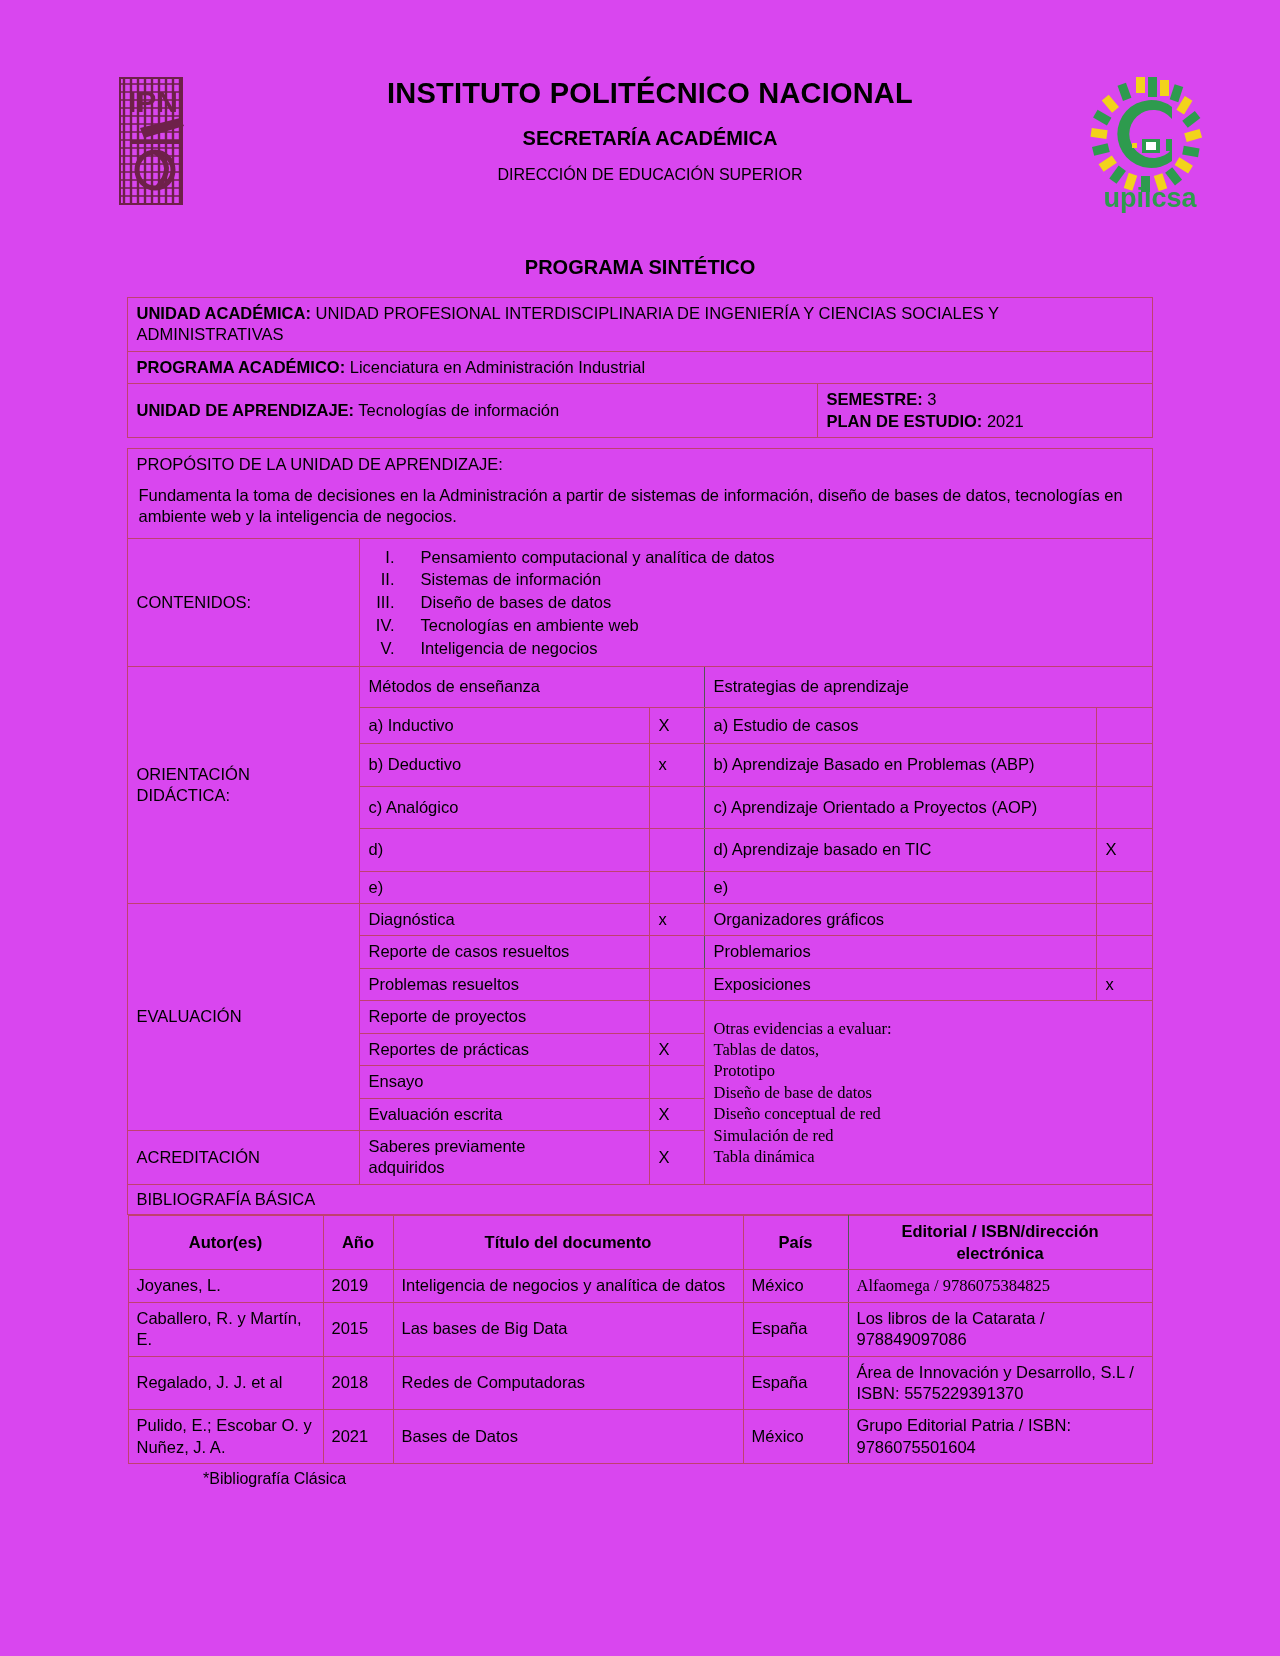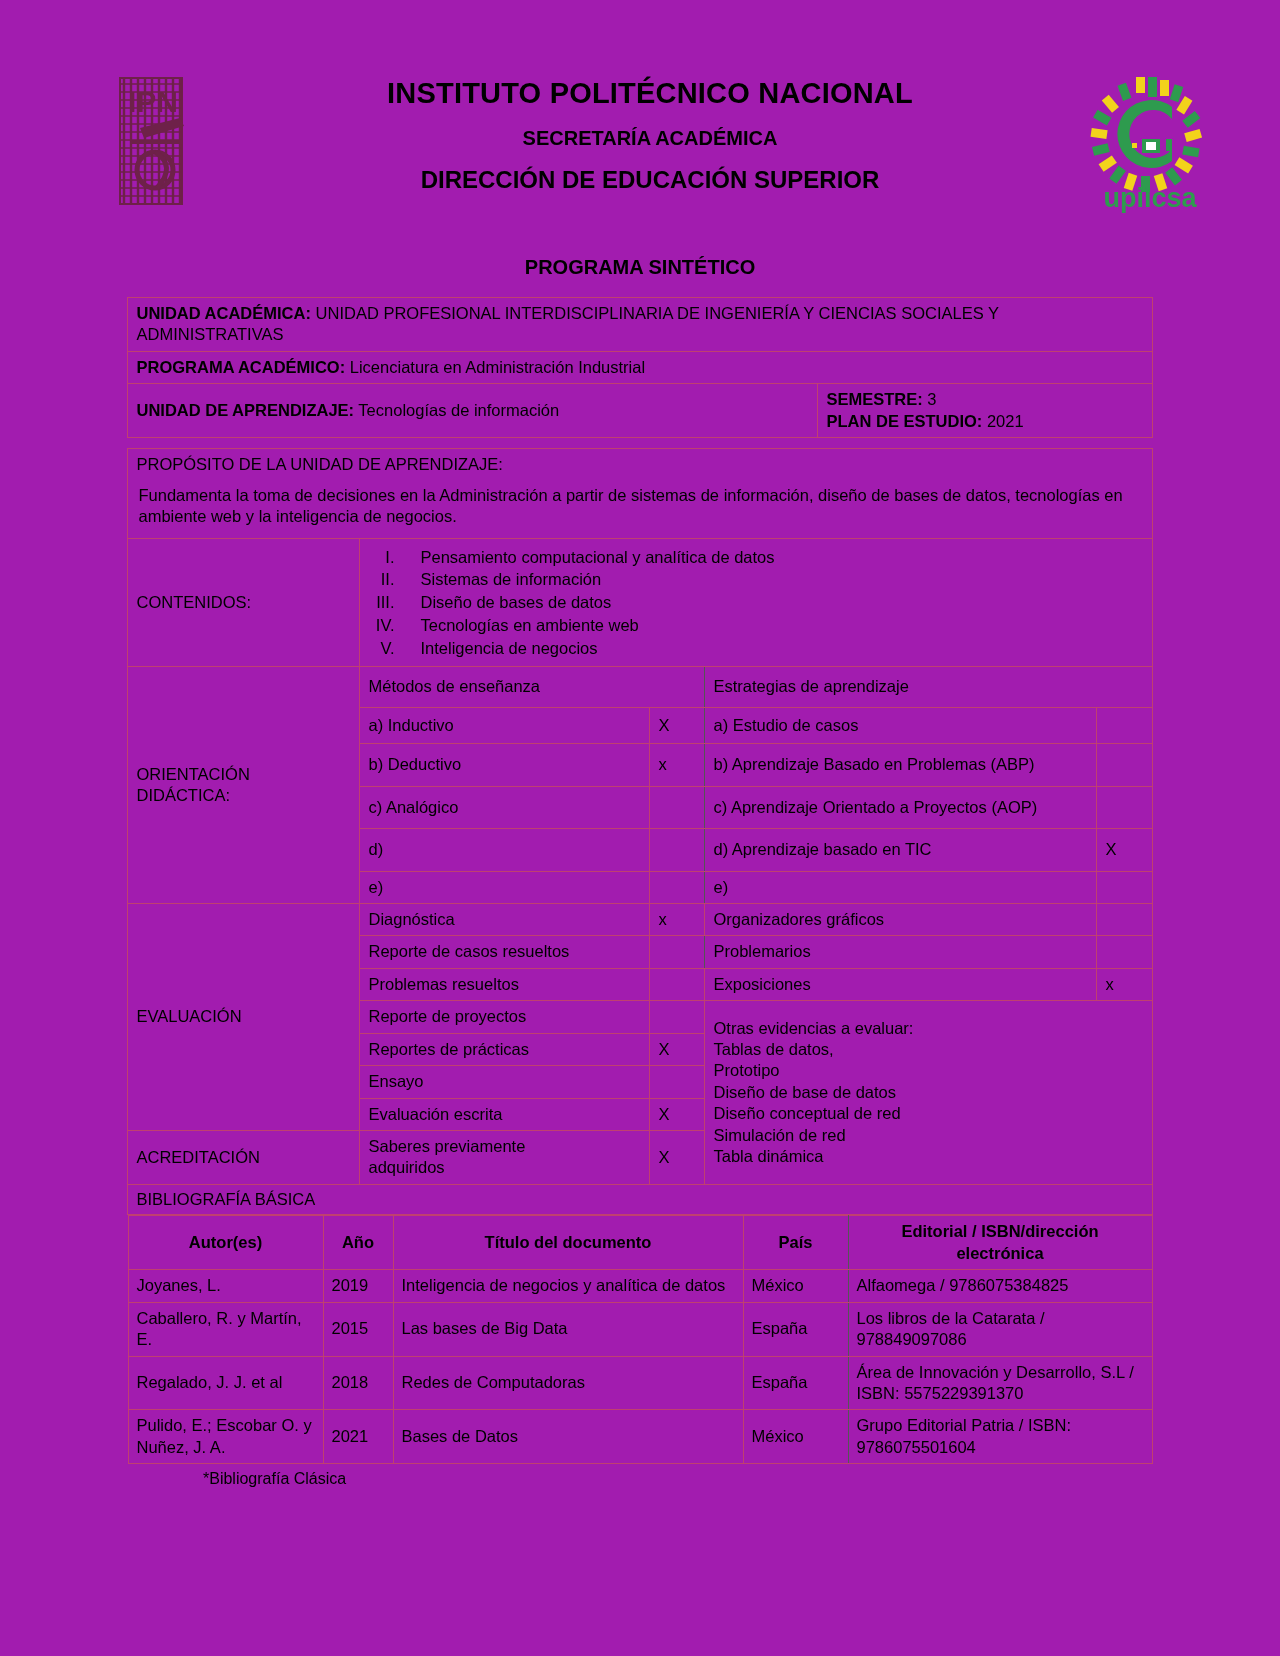--- a/index.html
+++ b/index.html
@@ -12,21 +12,21 @@
     min-height: 1656px;
     font-family: "Liberation Sans", sans-serif;
     color: #000000;
     position: relative;
   }
   .page {
     width: 1280px;
     min-height: 1656px;
     padding: 0;
     position: relative;
-    background: #a21caf;
+    background: #d946ef;
   }
 
   
   .doc-header {
     display: flex;
     align-items: flex-start;
     justify-content: space-between;
     padding: 55px 60px 0 110px;
   }
   .logo-ipn { width: 110px; height: 150px; flex: 0 0 110px; margin-top: 15px;}
@@ -42,22 +42,22 @@
     letter-spacing: .2px;
     margin: 20px 0 0 0;
     line-height: 1.25;
   }
   .title-2 {
     font-size: 20px;
     font-weight: bold;
     margin: 16px 0 0 0;
   }
   .title-3 {
-    font-size: 24px;
-    font-weight: bold;
+    font-size: 16px;
+    font-weight: normal;
     margin: 16px 0 0 0;
   }
   .programa-sintetico {
     text-align: center;
     font-size: 20px;
     font-weight: bold;
     margin: 36px 0 18px 0;
   }
 
   
@@ -74,21 +74,21 @@
     line-height: 1.3;
     vertical-align: middle;
     text-align: left;
     font-weight: normal;
   }
   .b { font-weight: bold; }
   .center { text-align: center; }
   .just { text-align: justify; text-align-last: justify; }
   .just-normal { text-align: justify; }
   .vmid { vertical-align: middle; }
-  .vtop { vertical-align: top; }
+  .vtop { vertical-align: top; font-family: Liberation Serif, serif; }
   .gray-r { border-right: 1.5px solid #555 !important; }
   .gray-l { border-left: 1.5px solid #555 !important; }
   .no-b { border-bottom: none !important; }
   .no-t { border-top: none !important; }
   .spacer-row td { border: none; height: 10px; padding: 0; }
 
   .mark { text-align: center; font-weight: bold; font-size: 17px; }
   .mark-sm { text-align: center; font-weight: bold; font-size: 15px; }
 
   .contenidos-list {

